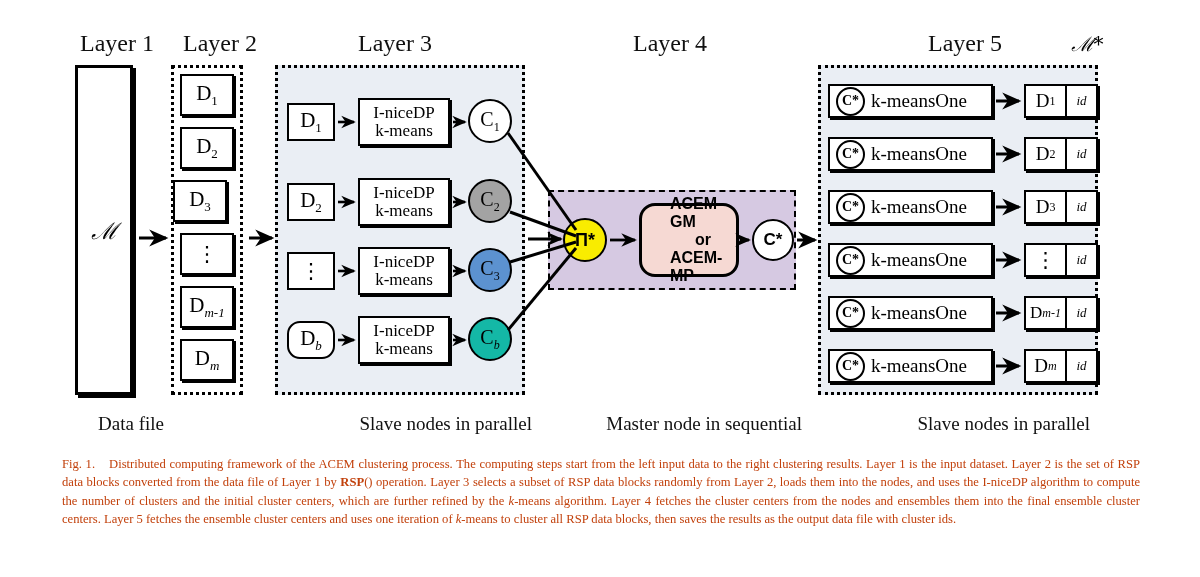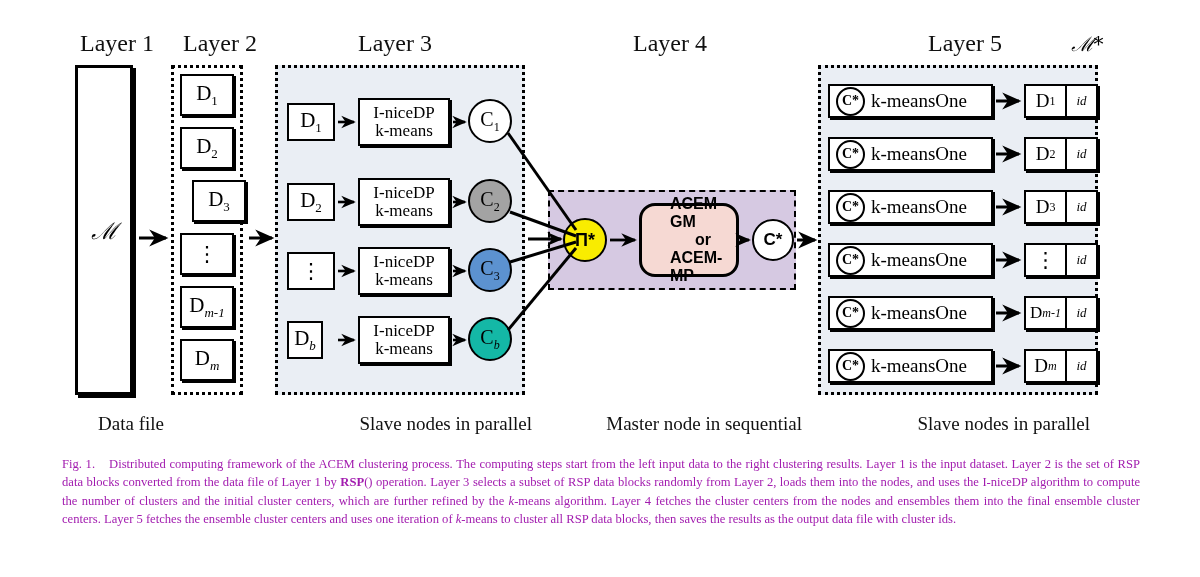--- a/index.html
+++ b/index.html
@@ -203,21 +203,21 @@
 
   
   .caption {
     position: absolute;
     left: 62px;
     top: 455px;
     width: 1078px;
     font-size: 12.6px;
     line-height: 1.46;
     text-align: justify;
-    color: #a21caf;
+    color: #c2410c;
   }
   .caption b { font-weight: bold; }
   .caption i { font-style: italic; }
   .cap-indent { margin-right: 14px; }
 
   svg.overlay {
     position: absolute;
     left: 0; top: 0;
     width: 1200px; height: 577px;
     pointer-events: none;
@@ -238,21 +238,21 @@
 </div>
 
 <div class="abs dotted-box" style="left:171px; top:65px; width:72px; height:330px;"></div>
 
 <div class="abs sbox" style="left:180px; top:74px; width:54px; height:42px;">
   <span class="dbox-label">D<sub>1</sub></span>
 </div>
 <div class="abs sbox" style="left:180px; top:127px; width:54px; height:42px;">
   <span class="dbox-label">D<sub>2</sub></span>
 </div>
-<div class="abs sbox" style="left:192px; top:180px; width:54px; height:42px;">
+<div class="abs sbox" style="left:173px; top:180px; width:54px; height:42px;">
   <span class="dbox-label">D<sub>3</sub></span>
 </div>
 <div class="abs sbox" style="left:180px; top:233px; width:54px; height:42px;">
   <span class="vdots">⋮</span>
 </div>
 <div class="abs sbox" style="left:180px; top:286px; width:54px; height:42px;">
   <span class="dbox-label">D<sub><i>m-1</i></sub></span>
 </div>
 <div class="abs sbox" style="left:180px; top:339px; width:54px; height:42px;">
   <span class="dbox-label">D<sub><i>m</i></sub></span>
@@ -286,21 +286,21 @@
   <span class="vdots">⋮</span>
 </div>
 <div class="abs algo-box" style="left:358px; top:247px; width:92px; height:48px;">
   <span>I-niceDP</span>
   <span>k-means</span>
 </div>
 <div class="abs circ" style="left:468px; top:248px; width:44px; height:44px; background:#5c92d0;">
   <span>C<sub>3</sub></span>
 </div>
 
-<div class="abs sbox-plain" style="left:287px; top:321px; width:36px; height:38px;">
+<div class="abs sbox-plain" style="left:287px; top:321px; width:48px; height:38px;border-radius:13px;">
   <span class="dbox-label">D<sub><i>b</i></sub></span>
 </div>
 <div class="abs algo-box" style="left:358px; top:316px; width:92px; height:48px;">
   <span>I-niceDP</span>
   <span>k-means</span>
 </div>
 <div class="abs circ" style="left:468px; top:317px; width:44px; height:44px; background:#14b8a6;">
   <span>C<sub><i>b</i></sub></span>
 </div>
 

